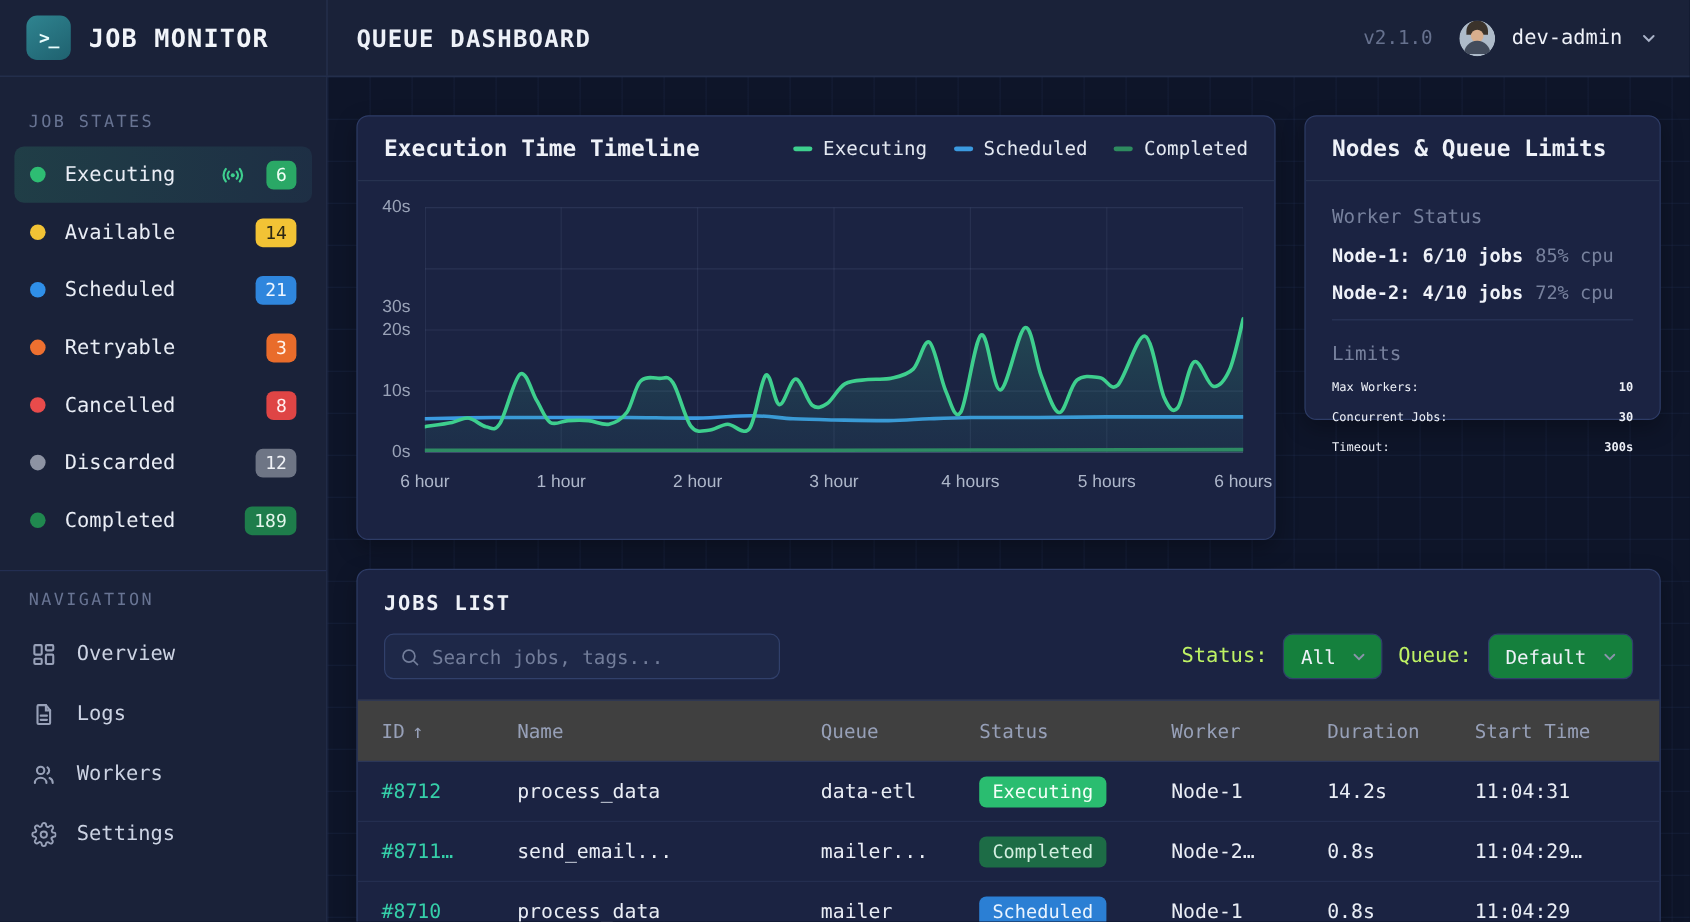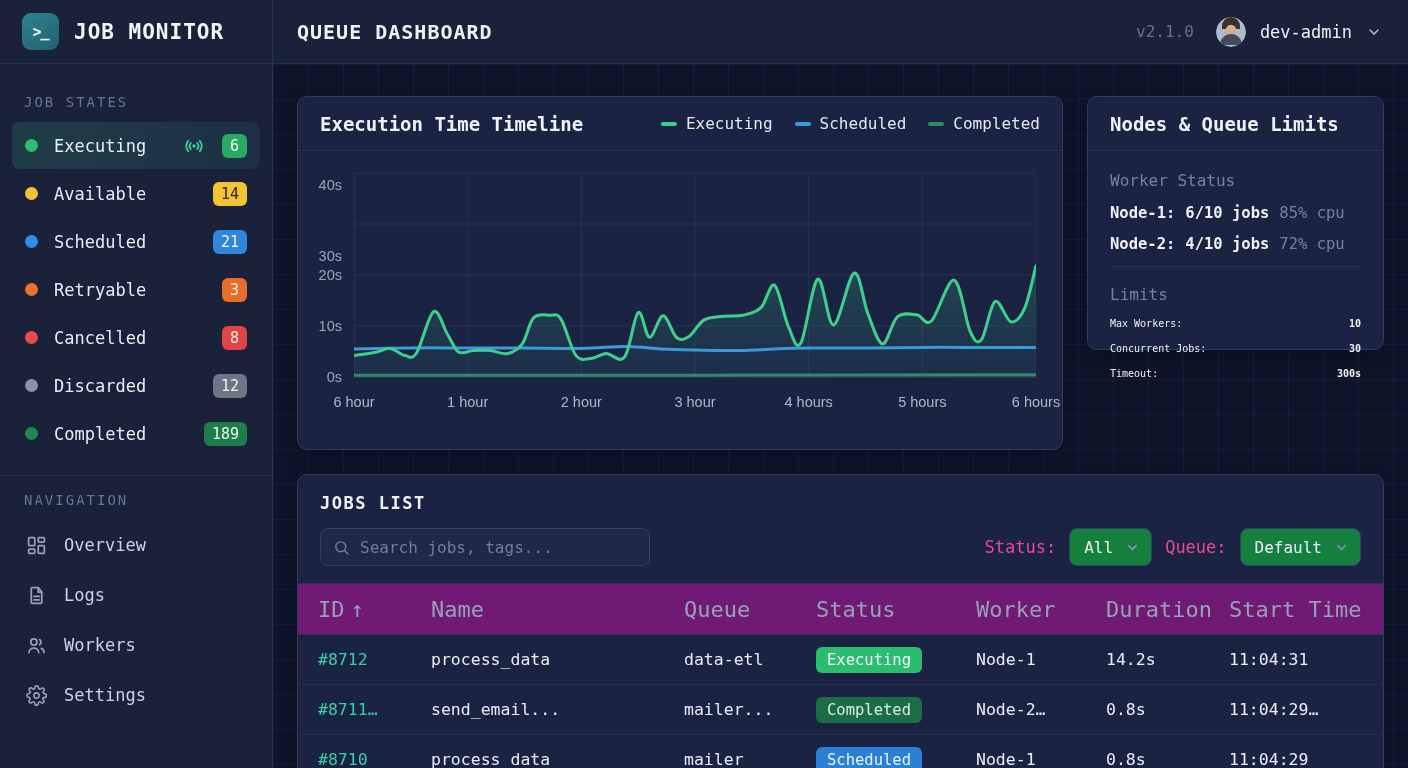--- a/index.html
+++ b/index.html
@@ -128,37 +128,37 @@
     width:330px; height:38px; background:#1e2848; border:1px solid #31406b; border-radius:8px;
     display:flex; align-items:center; gap:10px; padding:0 12px;
   }
   .search-box .icon { width:17px; height:17px; color:#727d9a; flex:none; }
   .search-box input {
     background:transparent; border:none; outline:none; width:100%;
     font-family:"DejaVu Sans Mono", monospace; font-size:16px; color:#ef4444;
   }
   .search-box input::placeholder { color:#727d9a; }
   .filters { margin-left:auto; display:flex; align-items:center; gap:13px; }
-  .filter-label { font-size:17px; color:#ec4899; }
+  .filter-label { font-size:17px; color:#bef264; }
   .select {
     height:38px; background:#15803d; border:1px solid #31406b; border-radius:8px;
     display:flex; align-items:center; gap:12px; padding:0 11px 0 14px;
     font-size:16px; color:#eef1f8; cursor:pointer;
   }
   .select .chev { width:15px; height:15px; color:#8b93ab; }
 
   .table-header, .table-row {
     display:grid;
     grid-template-columns:113px 253px 132px 160px 130px 123px 1fr;
     align-items:center; padding:0 20px;
   }
   .table-header {
-    height:52px; background:#701a75;
+    height:52px; background:#404040;
     border-top:1px solid #2b3658; border-bottom:1px solid #2b3658;
-    color:#97a0b8; font-size:22px;
+    color:#97a0b8; font-size:16px;
   }
   .sort-arrow { color:#97a0b8; margin-left:6px; }
   .table-row { height:50px; border-bottom:1px solid #242e50; font-size:16.5px; }
   .cell-id { color:#35cfa9; cursor:pointer; }
   .status-badge { display:inline-block; padding:4px 11px; border-radius:6px; font-size:15.5px; }
 </style>
 </head>
 <body>
 
 <header class="topbar">
@@ -303,21 +303,21 @@
             </div>
             <div class="legend-item">
               <span class="legend-dash" style="background: rgb(46, 139, 95);"></span>
               <span>Completed</span>
             </div>
           </div>
       </div>
       <div class="chart-body">
         <div class="chart-main">
           <div class="y-axis" id="y-axis">
-              <span style="top: 18px;">40s</span>
+              <span style="top: 6px;">40s</span>
               <span style="top: 57px; margin-top: 32px;">30s</span>
               <span style="top: 108px;">20s</span>
               <span style="top: 159px;">10s</span>
               <span style="top: 210px;">0s</span>
             </div>
           <div class="plot">
             <svg id="chart-svg" viewBox="0 0 674 218" preserveAspectRatio="none">
               <defs>
                 <linearGradient id="execFill" x1="0" y1="0" x2="0" y2="1">
                   <stop offset="0" stop-color="#3ecf8e" stop-opacity="0.22"></stop>

